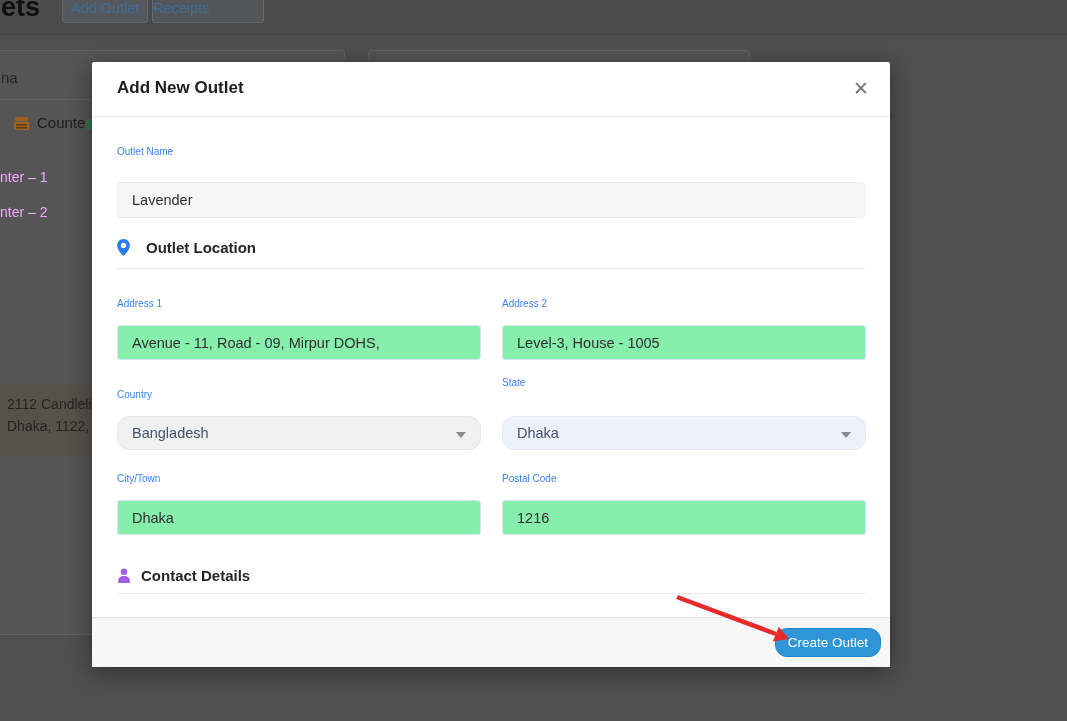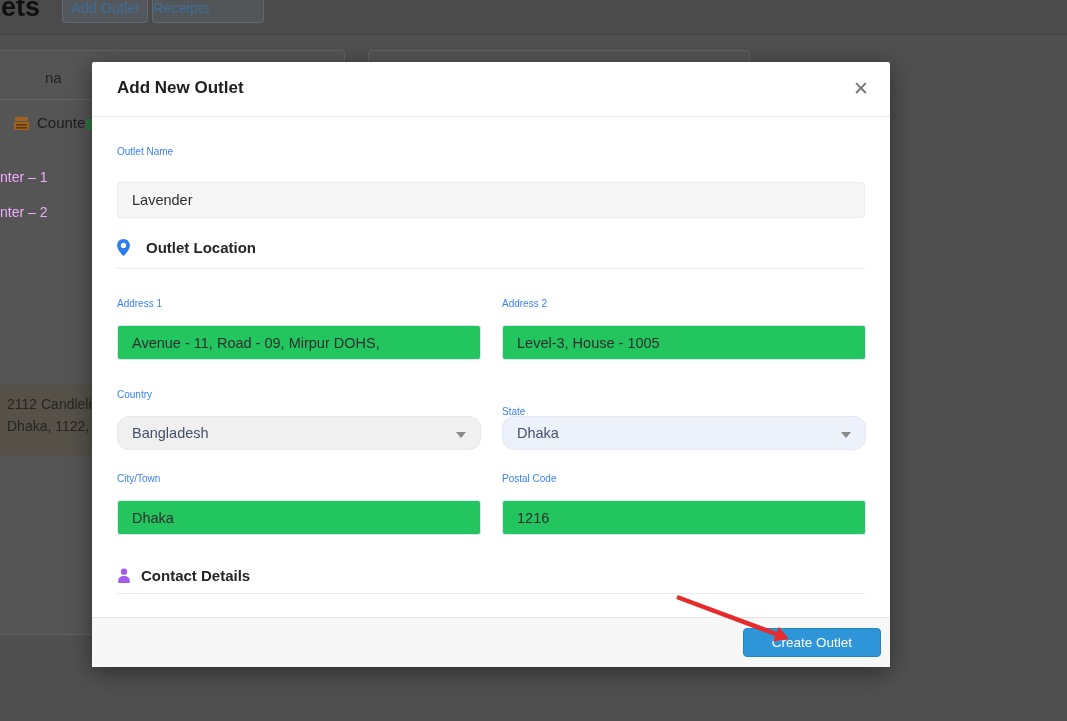--- a/index.html
+++ b/index.html
@@ -9,55 +9,55 @@
   
   .bg-header{position:absolute;left:0;top:0;width:1067px;height:35px;background:#4b4b4b;border-bottom:1px solid #454545;}
   .bg-title{position:absolute;left:1px;top:-8px;font-size:27px;font-weight:700;color:#101010;}
   .bg-tab{position:absolute;top:-11px;height:34px;border:1px solid #606a70;border-radius:3px;background:#54585c;
           color:#3d6e99;font-size:14.5px;display:flex;align-items:flex-end;justify-content:center;padding-bottom:6px;}
   .bg-tab.add{left:62px;width:86px;}
   .bg-tab.manage{left:152px;width:112px;background:#535659;}
   .bg-card{position:absolute;background:#555555;border:1px solid #626262;border-radius:3px;}
   .bg-card1{left:-20px;top:50px;width:365px;height:585px;}
   .bg-card2{left:368px;top:50px;width:382px;height:585px;}
-  .bg-name{position:absolute;left:1px;top:69px;font-size:15px;color:#242424;padding-left:44px;}
+  .bg-name{position:absolute;left:1px;top:69px;font-size:15px;color:#242424;}
   .bg-divider{position:absolute;left:-20px;top:99px;width:365px;height:1px;background:#646464;}
   .bg-counter-icon{position:absolute;left:14px;top:117px;width:15px;height:13px;}
   .bg-counter-label{position:absolute;left:37px;top:114px;font-size:15px;color:#1c1c1c;}
   .bg-badge{position:absolute;left:86px;top:119px;width:7px;height:11px;background:#2f7a45;border-radius:2px;}
   .bg-counter-item{position:absolute;left:0;font-size:14px;color:#f0abfc;}
   .bg-address-card{position:absolute;left:-20px;top:384px;width:141px;height:72px;background:#56524a;border-radius:3px;}
   .bg-address-line{position:absolute;left:7px;font-size:14px;color:#262420;}
 
   
   .modal{position:absolute;left:92px;top:62px;width:798px;height:605px;background:#ffffff;border-radius:2px;
          box-shadow:0 5px 24px rgba(0,0,0,0.45);}
   .modal-header{position:absolute;left:0;top:0;width:100%;height:55px;border-bottom:1px solid #e7e7e7;}
   .modal-title{position:absolute;left:25px;top:16px;font-size:17px;font-weight:700;color:#202020;}
   .modal-close{position:absolute;right:21px;top:16px;font-size:19px;color:#767676;cursor:pointer;line-height:22px;}
 
   .fld-label{position:absolute;font-size:10px;color:#3b82f6;}
   .fld-input{position:absolute;height:36px;border:1px solid #ededed;background:#f6f6f6;border-radius:3px;
              padding:0 14px;font-size:14.5px;color:#2f2f2f;outline:none;width:748px;}
-  .fld-input.autofill{height:35px;background:#22c55e;border:1px solid #dbe5f8;}
+  .fld-input.autofill{height:35px;background:#86efac;border:1px solid #dbe5f8;}
   .col-l{left:25px;width:364px;}
   .col-r{left:410px;width:364px;}
   .select{position:absolute;height:34px;border-radius:12px;display:flex;align-items:center;padding:0 14px;
           font-size:14.5px;color:#44516b;cursor:pointer;}
   .select.gray{background:#f0f0f0;border:1px solid #e7e7e7;}
   .select.bluish{background:#edf1fa;border:1px solid #e3e8f4;}
   .caret{position:absolute;right:14px;top:15px;width:0;height:0;border-left:5px solid transparent;
          border-right:5px solid transparent;border-top:6px solid #8a8a8a;}
   .section-row{position:absolute;left:25px;display:flex;align-items:center;gap:10px;height:20px;}
   .section-title{font-size:15px;font-weight:700;color:#262626;}
   .divider{position:absolute;left:25px;width:748px;height:1px;background:#e9e9e9;}
 
   .modal-footer{position:absolute;left:0;bottom:0;width:100%;height:50px;background:#f7f7f7;border-top:1px solid #e3e3e3;}
-  .create-btn{position:absolute;right:9px;top:10px;height:29px;padding:0 28px;background:#2d95d8;border:1px solid #2385c7;
-              border-radius:4px;color:#ffffff;font-size:13.5px;cursor:pointer;}
+  .create-btn{position:absolute;right:9px;top:10px;height:29px;padding:0 12px;background:#2d95d8;border:1px solid #2385c7;
+              border-radius:12px;color:#ffffff;font-size:13.5px;cursor:pointer;}
 
   .arrow-layer{position:absolute;left:0;top:0;width:1067px;height:721px;pointer-events:none;z-index:50;}
 </style>
 </head>
 <body>
 
 <div class="stage">
 
   <div>
     <div class="bg-header"></div>
@@ -104,21 +104,21 @@
       <span class="section-title">Outlet Location</span>
     </div>
     <div class="divider" style="top:206px;"></div>
 
     <div class="fld-label col-l" style="top:236px;">Address 1</div>
     <div class="fld-label col-r" style="top:236px;">Address 2</div>
     <input class="fld-input autofill col-l" style="top: 263px;" value="Avenue - 11, Road - 09, Mirpur DOHS,">
     <input class="fld-input autofill col-r" style="top: 263px;" value="Level-3, House - 1005">
 
     <div class="fld-label col-l" style="top:327px;">Country</div>
-    <div class="fld-label col-r" style="top:344px;">State</div>
+    <div class="fld-label col-r" style="top:315px;">State</div>
     <div class="select gray col-l" style="top:354px;">
       <span>Bangladesh</span>
       <span class="caret"></span>
     </div>
     <div class="select bluish col-r" style="top:354px;">
       <span>Dhaka</span>
       <span class="caret"></span>
     </div>
 
     <div class="fld-label col-l" style="top:411px;">City/Town</div>

